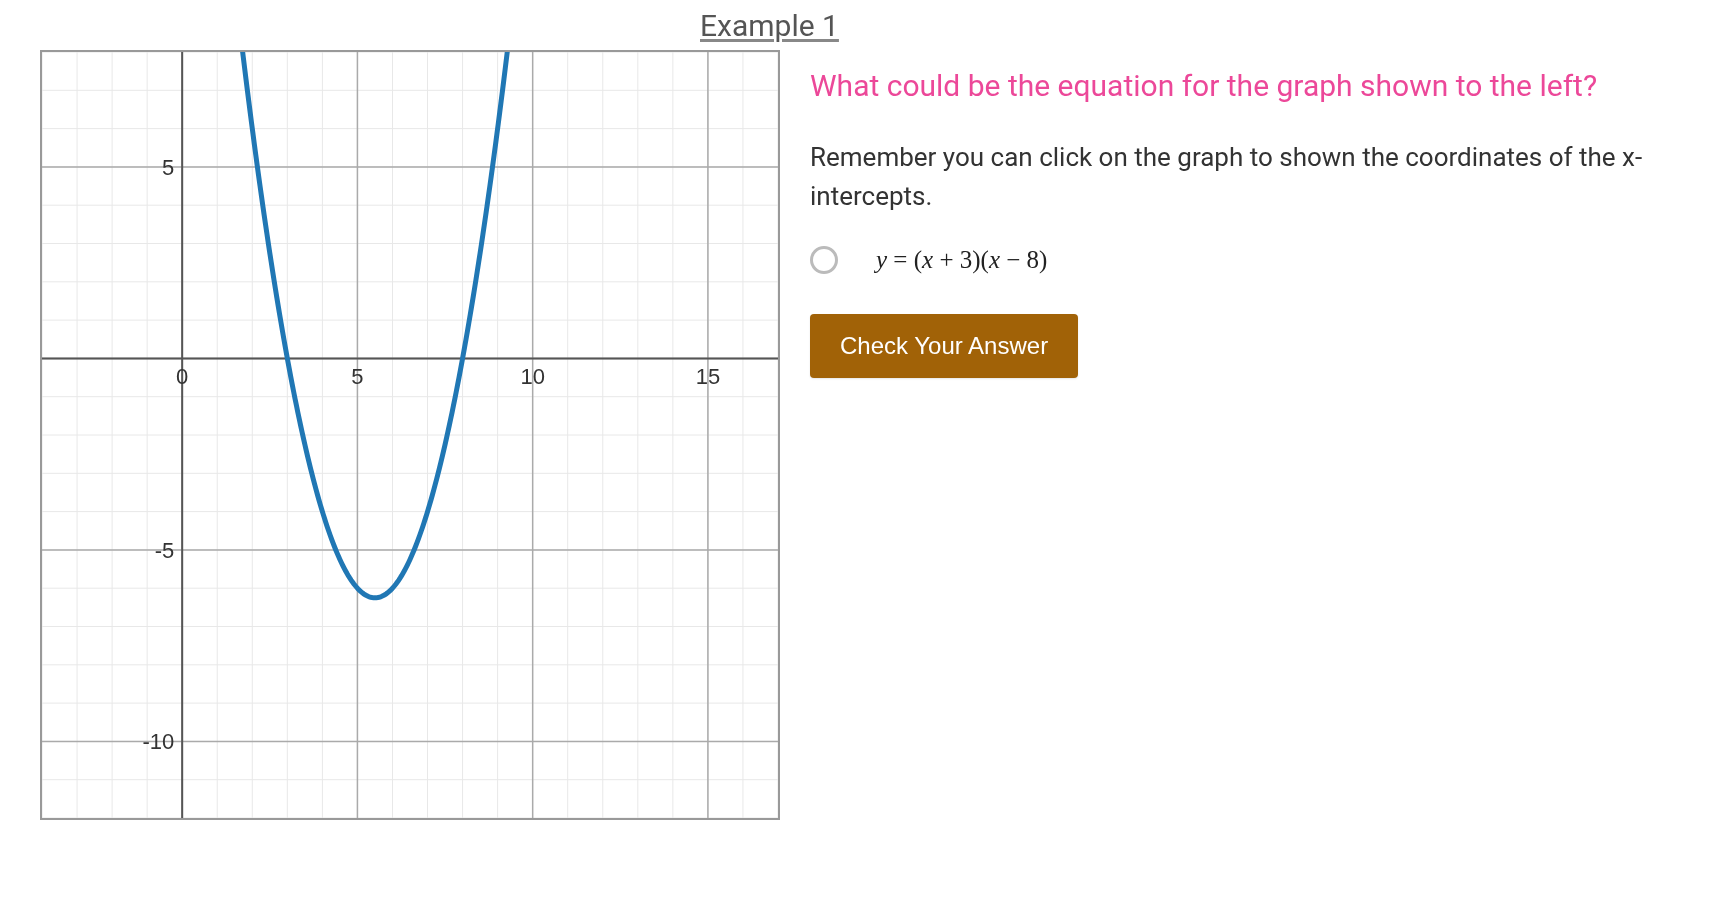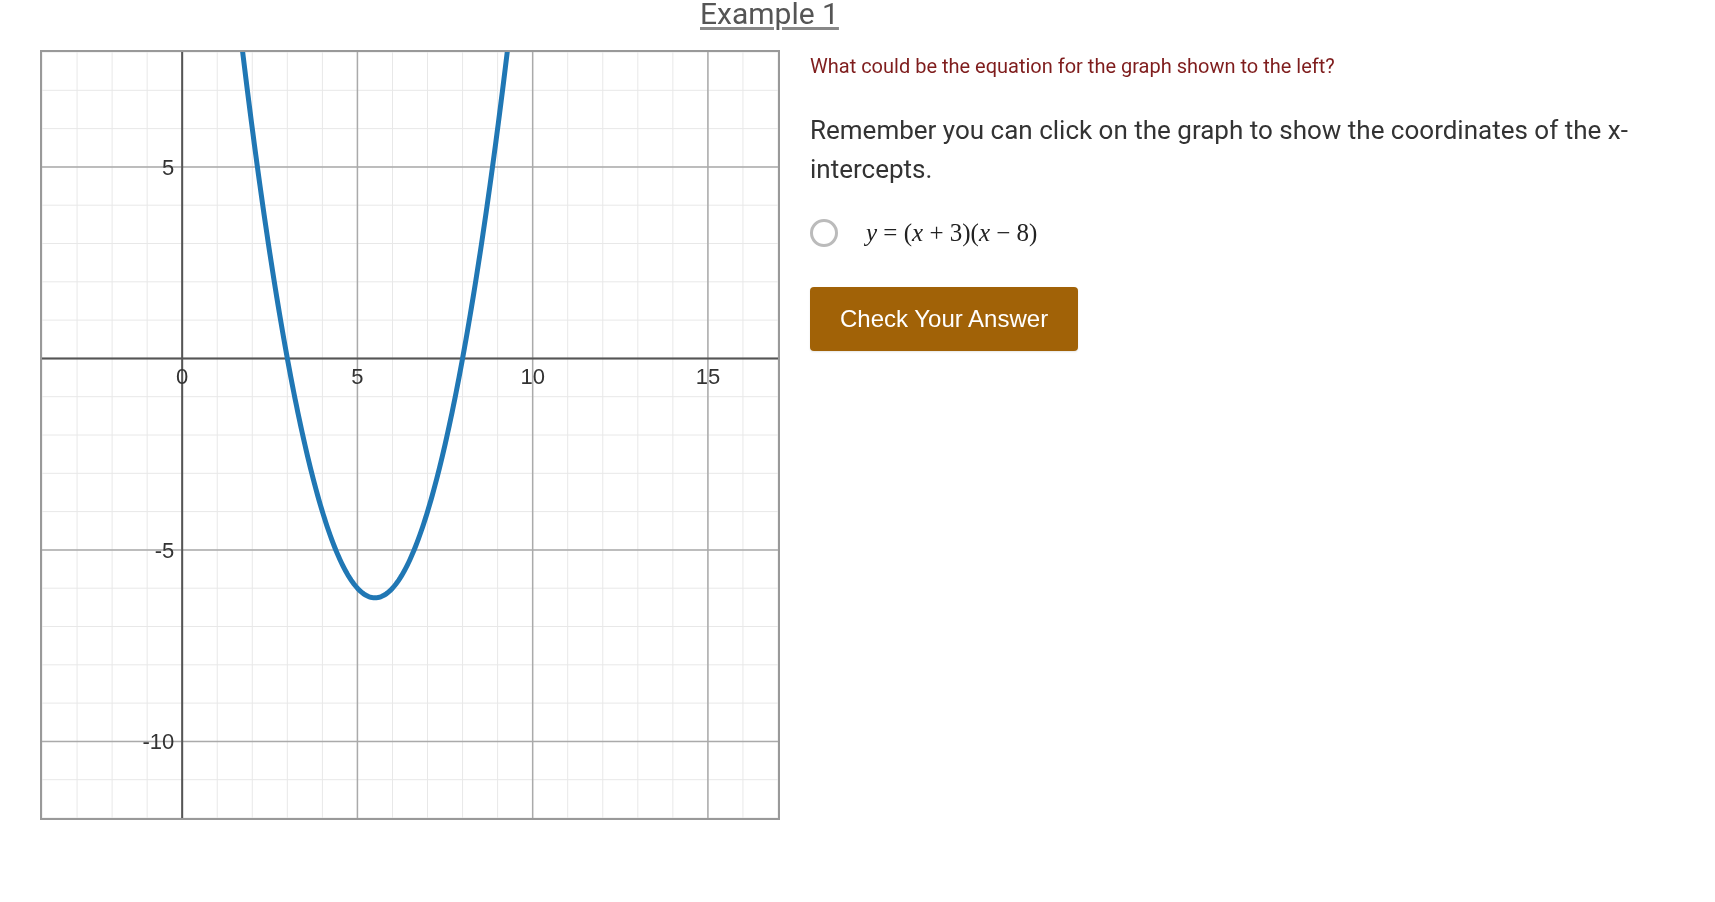--- a/index.html
+++ b/index.html
@@ -24,38 +24,38 @@
       height: 770px;
       margin-top: 50px;
       margin-left: 40px;
       border: 2px solid #999;
       position: relative;
       background: #fff;
     }
     .content-panel {
       flex: 1;
       padding-left: 30px;
-      padding-top: 0;
+      padding-top: 12px;
     }
     .example-title {
       font-size: 30px;
       font-weight: 400;
       color: #555;
       text-decoration: underline;
       text-decoration-color: #888;
       text-underline-offset: 3px;
       margin-left: -110px;
       margin-bottom: 20px;
       margin-top: -4px;
     }
     .question {
-      font-size: 20px;
+      font-size: 30px;
       line-height: 1.5;
       margin-bottom: 30px;
-      color: #7f1d1d;
+      color: #ec4899;
     }
     .hint {
       font-size: 26px;
       line-height: 1.5;
       margin-bottom: 30px;
       color: #333;
     }
     .options {
       margin-bottom: 40px;
     }
@@ -70,20 +70,21 @@
       height: 28px;
       border: 3px solid #bbb;
       border-radius: 50%;
       margin-right: 28px;
       flex-shrink: 0;
     }
     .option-label {
       font-size: 25px;
       font-family: "Times New Roman", Times, serif;
       color: #222;
+      margin-left: 10px;
     }
     .option-label .var {
       font-style: italic;
     }
     .check-button {
       background-color: #a16207;
       color: #fff;
       border: none;
       border-radius: 4px;
       padding: 18px 30px;
@@ -182,21 +183,21 @@
         <text x="665.9047619047619" y="332.40000000000003" text-anchor="middle" class="axis-tick-label">15</text>
         <text x="132.19047619047618" y="697.4" text-anchor="end" class="axis-tick-label">-10</text>
         <text x="132.19047619047618" y="505.90000000000003" text-anchor="end" class="axis-tick-label">-5</text>
         <text x="132.19047619047618" y="122.89999999999998" text-anchor="end" class="axis-tick-label">5</text>
         <path d="M196.97,-30.81L198.37,-18.98L199.77,-7.28L201.17,4.30L202.58,15.76L203.98,27.10L205.38,38.32L206.78,49.41L208.18,60.38L209.58,71.22L210.99,81.95L212.39,92.55L213.79,103.03L215.19,113.38L216.59,123.62L218.00,133.73L219.40,143.72L220.80,153.58L222.20,163.33L223.60,172.95L225.01,182.45L226.41,191.82L227.81,201.07L229.21,210.21L230.61,219.21L232.02,228.10L233.42,236.86L234.82,245.50L236.22,254.02L237.62,262.42L239.02,270.69L240.43,278.84L241.83,286.87L243.23,294.77L244.63,302.55L246.03,310.21L247.44,317.75L248.84,325.17L250.24,332.46L251.64,339.63L253.04,346.68L254.45,353.60L255.85,360.40L257.25,367.08L258.65,373.64L260.05,380.07L261.46,386.39L262.86,392.57L264.26,398.64L265.66,404.59L267.06,410.41L268.46,416.11L269.87,421.68L271.27,427.14L272.67,432.47L274.07,437.68L275.47,442.76L276.88,447.73L278.28,452.57L279.68,457.29L281.08,461.88L282.48,466.36L283.89,470.71L285.29,474.94L286.69,479.04L288.09,483.02L289.49,486.88L290.90,490.62L292.30,494.24L293.70,497.73L295.10,501.10L296.50,504.35L297.90,507.47L299.31,510.48L300.71,513.36L302.11,516.12L303.51,518.75L304.91,521.26L306.32,523.65L307.72,525.92L309.12,528.07L310.52,530.09L311.92,531.99L313.33,533.76L314.73,535.42L316.13,536.95L317.53,538.36L318.93,539.65L320.34,540.81L321.74,541.85L323.14,542.77L324.54,543.57L325.94,544.24L327.34,544.79L328.75,545.22L330.15,545.53L331.55,545.71L332.95,545.77L334.35,545.71L335.76,545.53L337.16,545.22L338.56,544.79L339.96,544.24L341.36,543.57L342.77,542.77L344.17,541.85L345.57,540.81L346.97,539.65L348.37,538.36L349.78,536.95L351.18,535.42L352.58,533.76L353.98,531.99L355.38,530.09L356.78,528.07L358.19,525.92L359.59,523.65L360.99,521.26L362.39,518.75L363.79,516.12L365.20,513.36L366.60,510.48L368.00,507.47L369.40,504.35L370.80,501.10L372.21,497.73L373.61,494.24L375.01,490.62L376.41,486.88L377.81,483.02L379.22,479.04L380.62,474.94L382.02,470.71L383.42,466.36L384.82,461.88L386.22,457.29L387.63,452.57L389.03,447.73L390.43,442.76L391.83,437.68L393.23,432.47L394.64,427.14L396.04,421.68L397.44,416.11L398.84,410.41L400.24,404.59L401.65,398.64L403.05,392.57L404.45,386.39L405.85,380.07L407.25,373.64L408.66,367.08L410.06,360.40L411.46,353.60L412.86,346.68L414.26,339.63L415.66,332.46L417.07,325.17L418.47,317.75L419.87,310.21L421.27,302.55L422.67,294.77L424.08,286.87L425.48,278.84L426.88,270.69L428.28,262.42L429.68,254.02L431.09,245.50L432.49,236.86L433.89,228.10L435.29,219.21L436.69,210.21L438.10,201.07L439.50,191.82L440.90,182.45L442.30,172.95L443.70,163.33L445.10,153.58L446.51,143.72L447.91,133.73L449.31,123.62L450.71,113.38L452.11,103.03L453.52,92.55L454.92,81.95L456.32,71.22L457.72,60.38L459.12,49.41L460.53,38.32L461.93,27.10L463.33,15.76L464.73,4.30L466.13,-7.28L467.54,-18.98L468.94,-30.81" class="curve"></path>
       </svg>
   </div>
   <div class="content-panel">
     <h2 class="example-title">Example 1</h2>
     <p class="question">What could be the equation for the graph shown to the left?</p>
-    <p class="hint">Remember you can click on the graph to show the coordinates of the x-intercepts.</p>
+    <p class="hint">Remember you can click on the graph to shown the coordinates of the x-intercepts.</p>
     <div class="options">
       <div class="option">
         <span class="radio"></span>
         <span class="option-label"><span class="var">y</span> = (<span class="var">x</span> + 3)(<span class="var">x</span> − 8)</span>
       </div>
     </div>
     <button class="check-button">Check Your Answer</button>
   </div>
 </div>
 

